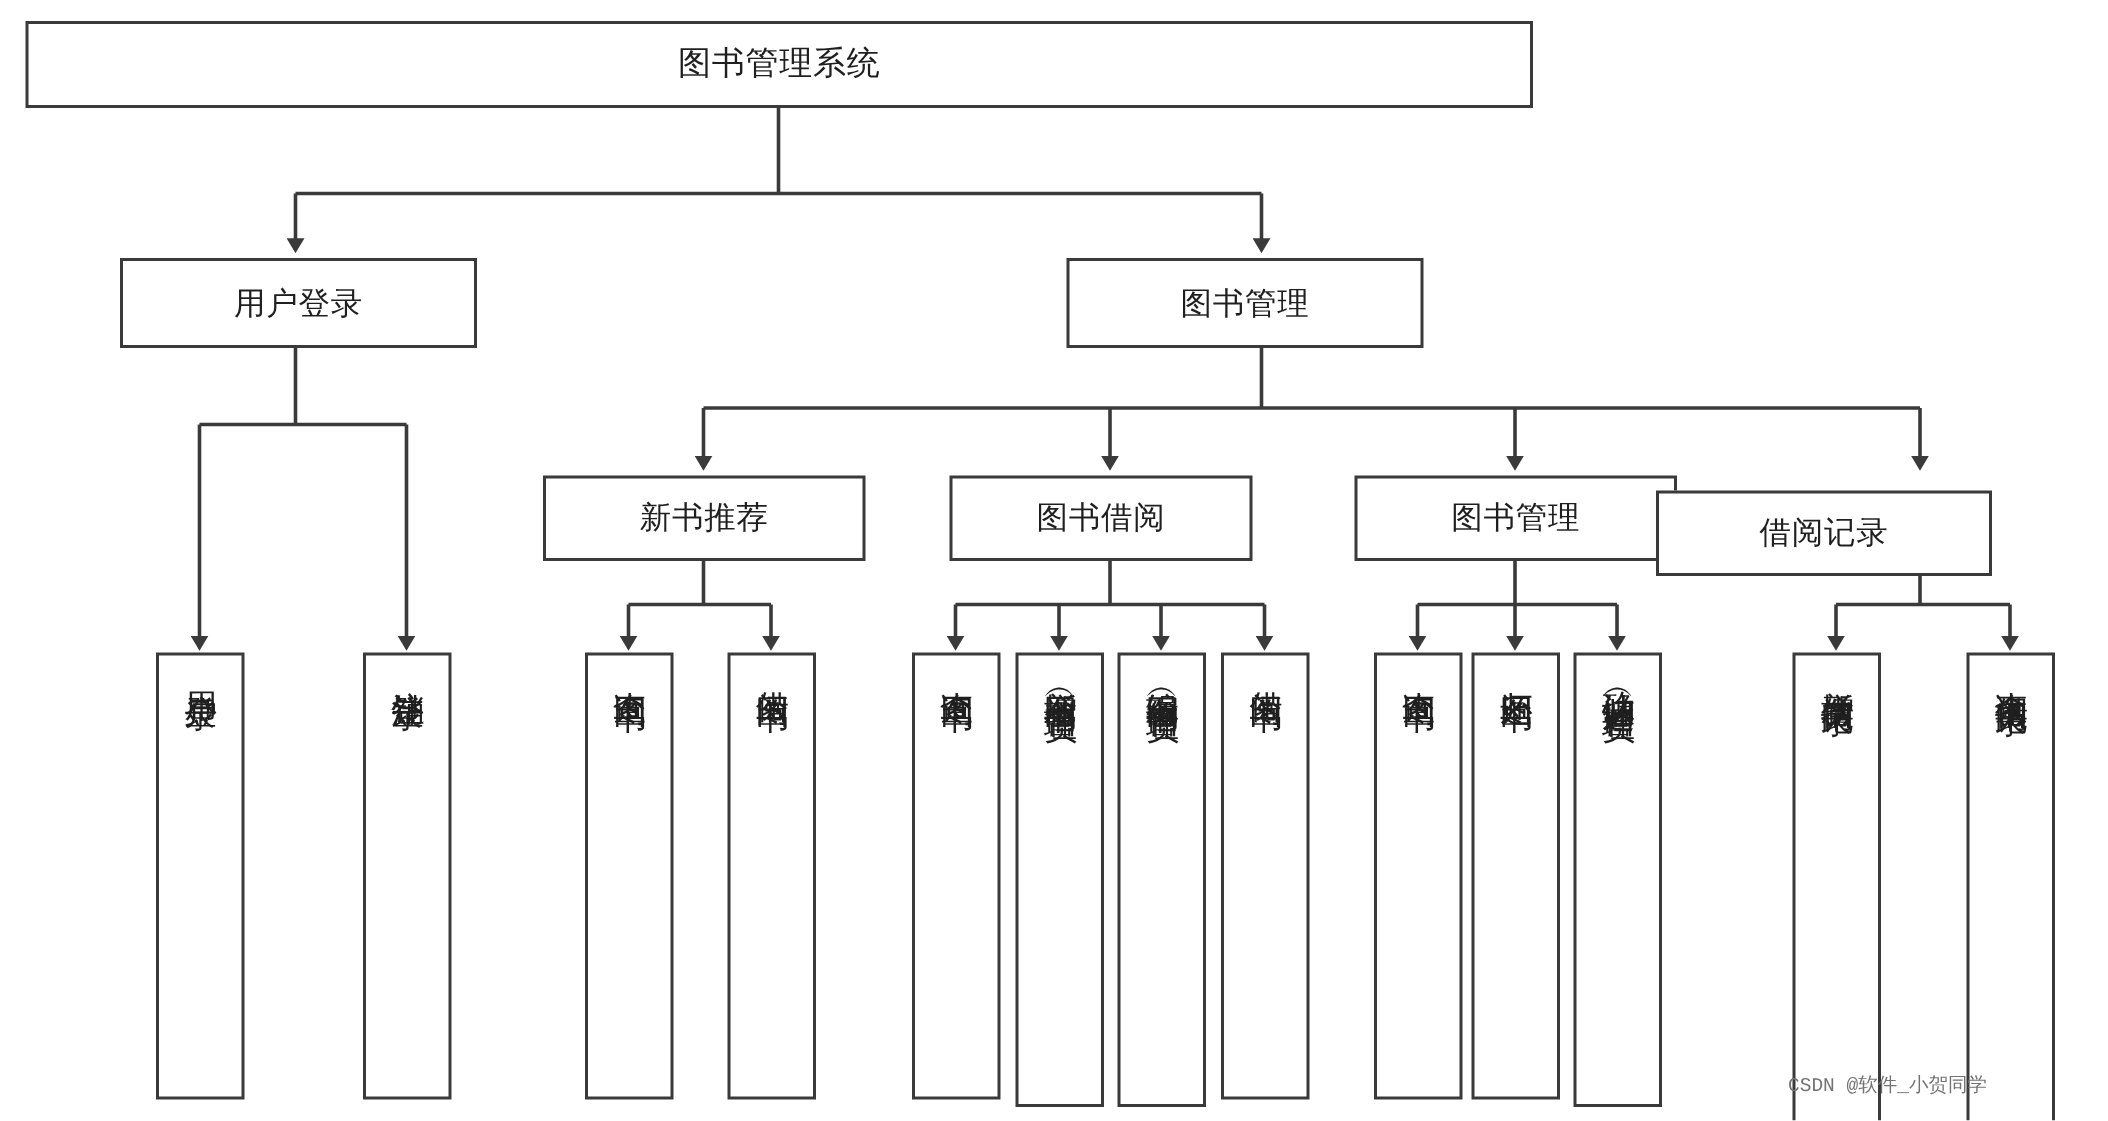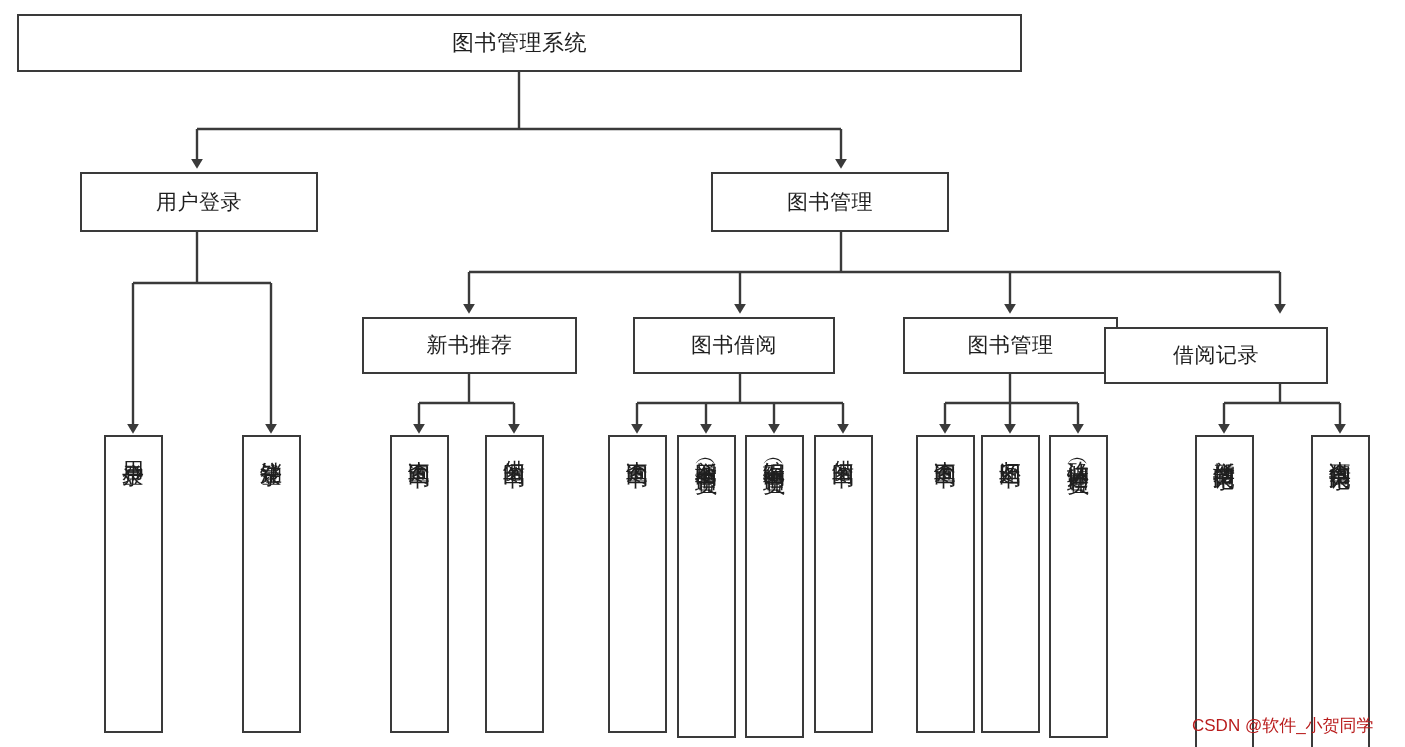--- a/index.html
+++ b/index.html
@@ -58,25 +58,25 @@
   .node.vert .lbl {
     writing-mode: vertical-rl;
     text-orientation: upright;
     font-size: 22px;
     line-height: 1.05;
     letter-spacing: 2px;
     white-space: nowrap;
   }
   .watermark {
     position: absolute;
-    color: #b91c1c;
-    font-size: 17px;
+    color: #737373;
+    font-size: 13px;
     white-space: nowrap;
     z-index: 5;
-    font-family: Liberation Sans, sans-serif;
+    font-family: Liberation Mono, monospace;
   }
 </style>
 </head>
 <body>
 
 <div id="canvas">
 
   <svg id="wires" viewBox="0 0 1405 747" width="1405" height="747" xmlns="http://www.w3.org/2000/svg">
     <defs>
       <marker id="arrow" markerWidth="10" markerHeight="12" refX="1.2" refY="6" orient="auto" markerUnits="userSpaceOnUse">

